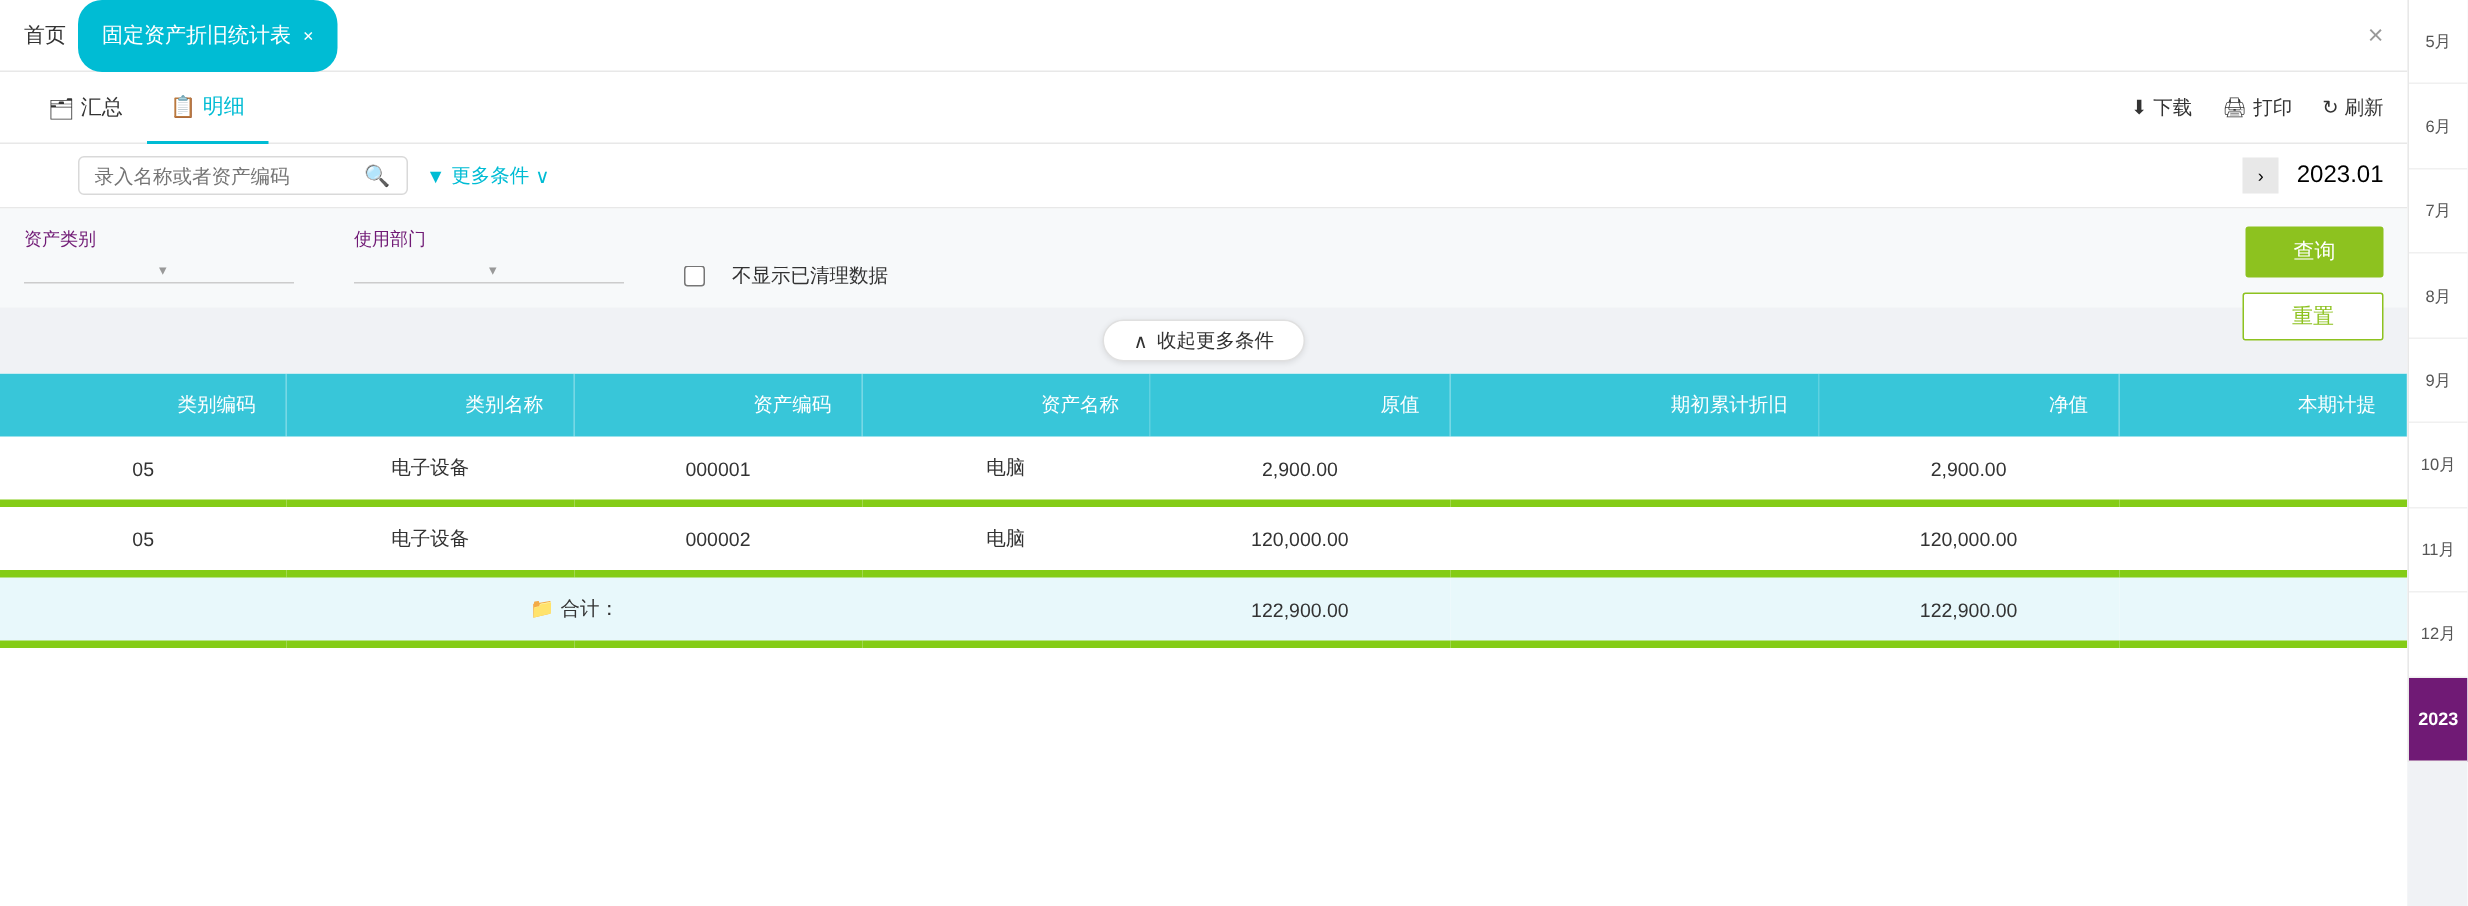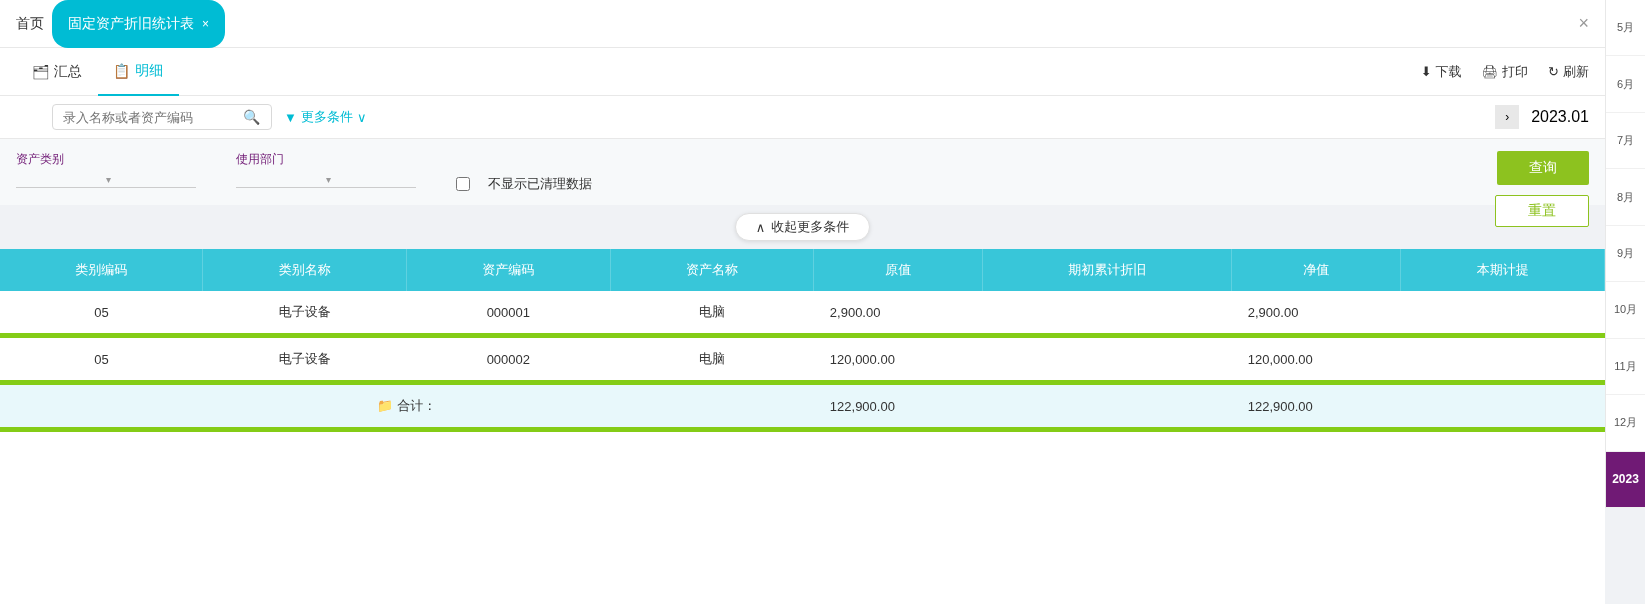--- a/index.html
+++ b/index.html
@@ -253,36 +253,36 @@
     table {
       width: 100%;
       border-collapse: collapse;
       font-size: 13px;
     }
     thead tr {
       background: #38c6d9;
       color: #fff;
     }
     thead th {
-      padding: 12px 32px;
-      text-align: center;
+      padding: 12px 20px;
+      text-align: right;
       font-weight: normal;
       white-space: nowrap;
       border-right: 1px solid rgba(255,255,255,0.2);
     }
     tbody tr {
       border-bottom: 5px solid #84cc16;
     }
     tbody td {
       padding: 12px 16px;
       text-align: center;
       color: #333;
     }
     tbody td.number {
-      text-align: left;
+      text-align: center;
     }
     .total-row {
       background: #e8f8fb;
       margin-left: 21px;
     }
     .total-row td {
       color: #333;
     }
 
     

